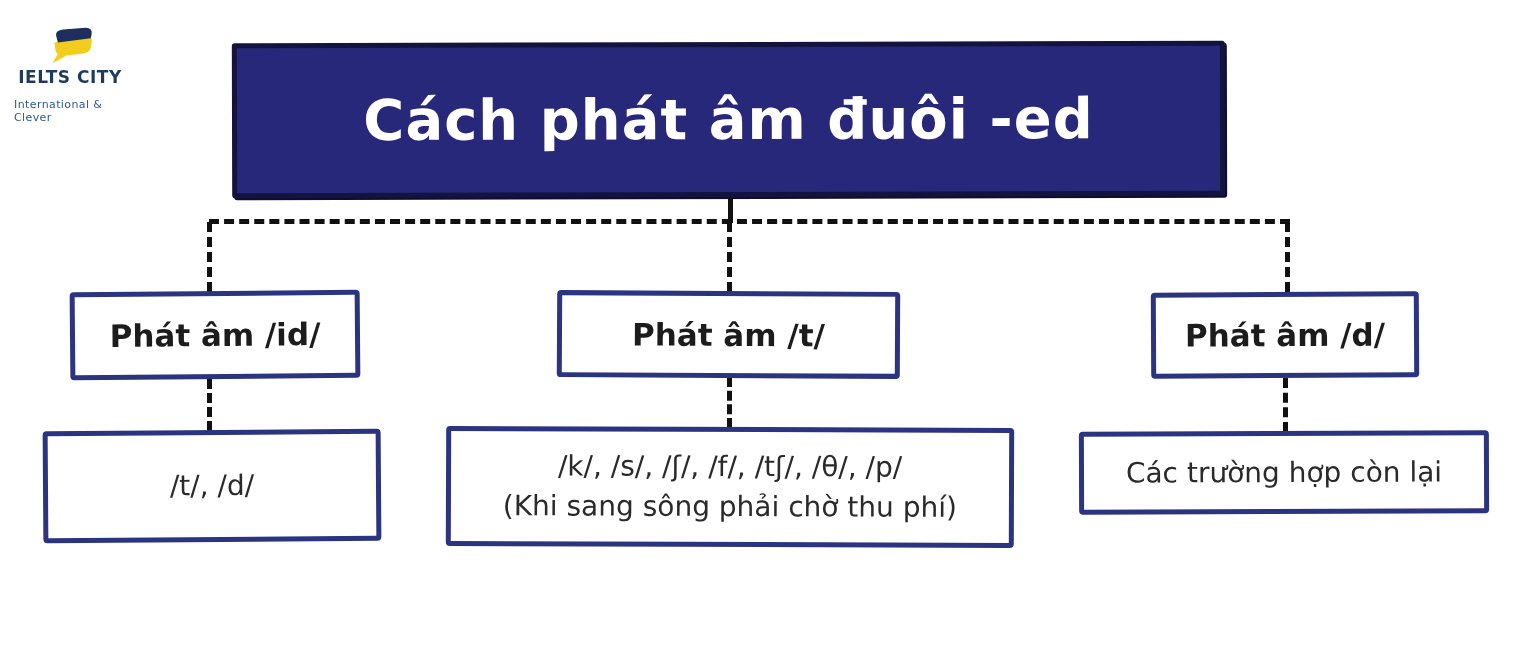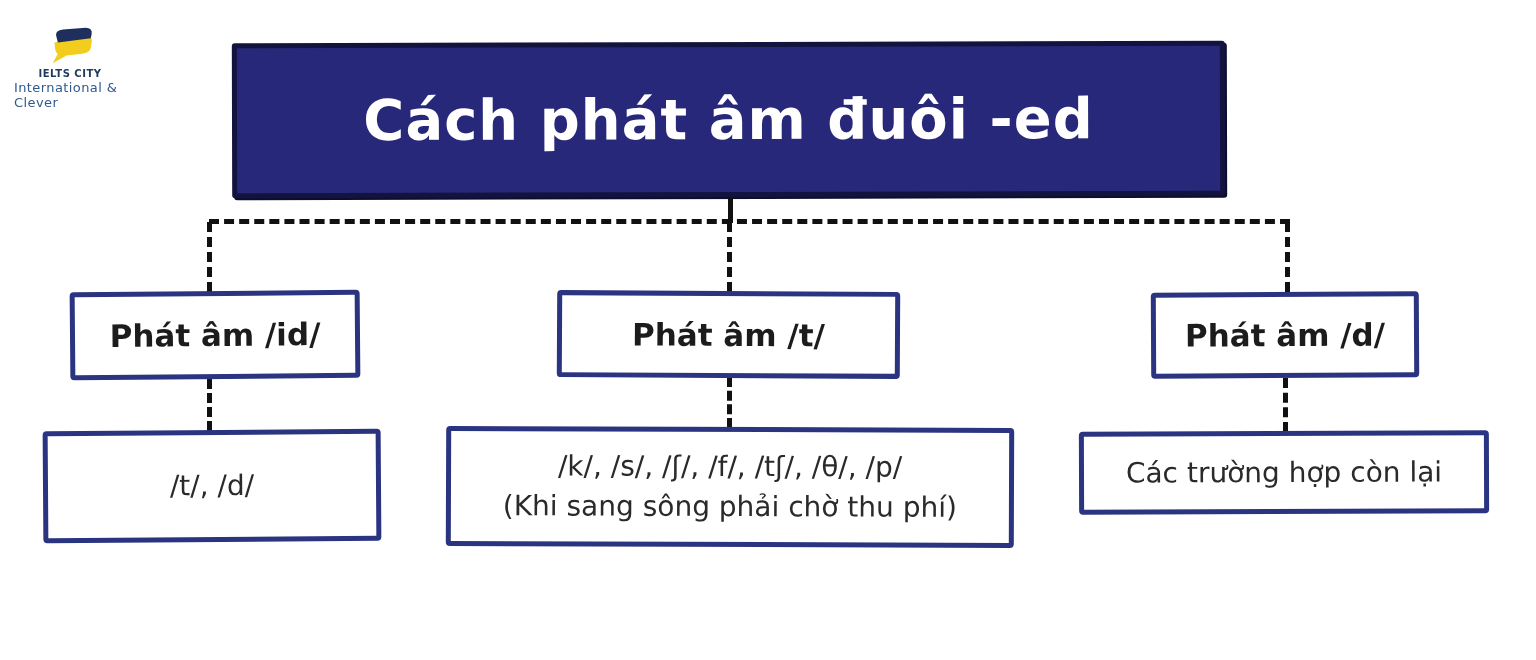--- a/index.html
+++ b/index.html
@@ -21,31 +21,31 @@
     position: absolute;
     left: 14px;
     top: 26px;
     width: 112px;
     display: flex;
     flex-direction: column;
     align-items: center;
   }
   .logo-icon { display: block; margin-bottom: 2px; }
   .logo-name {
-    font-size: 10px;
+    font-size: 17px;
     font-weight: bold;
     letter-spacing: 0.5px;
     color: #1e3a5f;
     line-height: 1.1;
   }
   .logo-tagline {
-    font-size: 13px;
+    font-size: 11px;
     color: #2e5a8f;
     letter-spacing: 0.4px;
-    margin-top: 1px;
+    margin-top: 11px;
   }
 
   
   .title-banner {
     position: absolute;
     left: 232px;
     top: 42px;
     width: 983px;
     height: 145px;
     background: #28287b;

